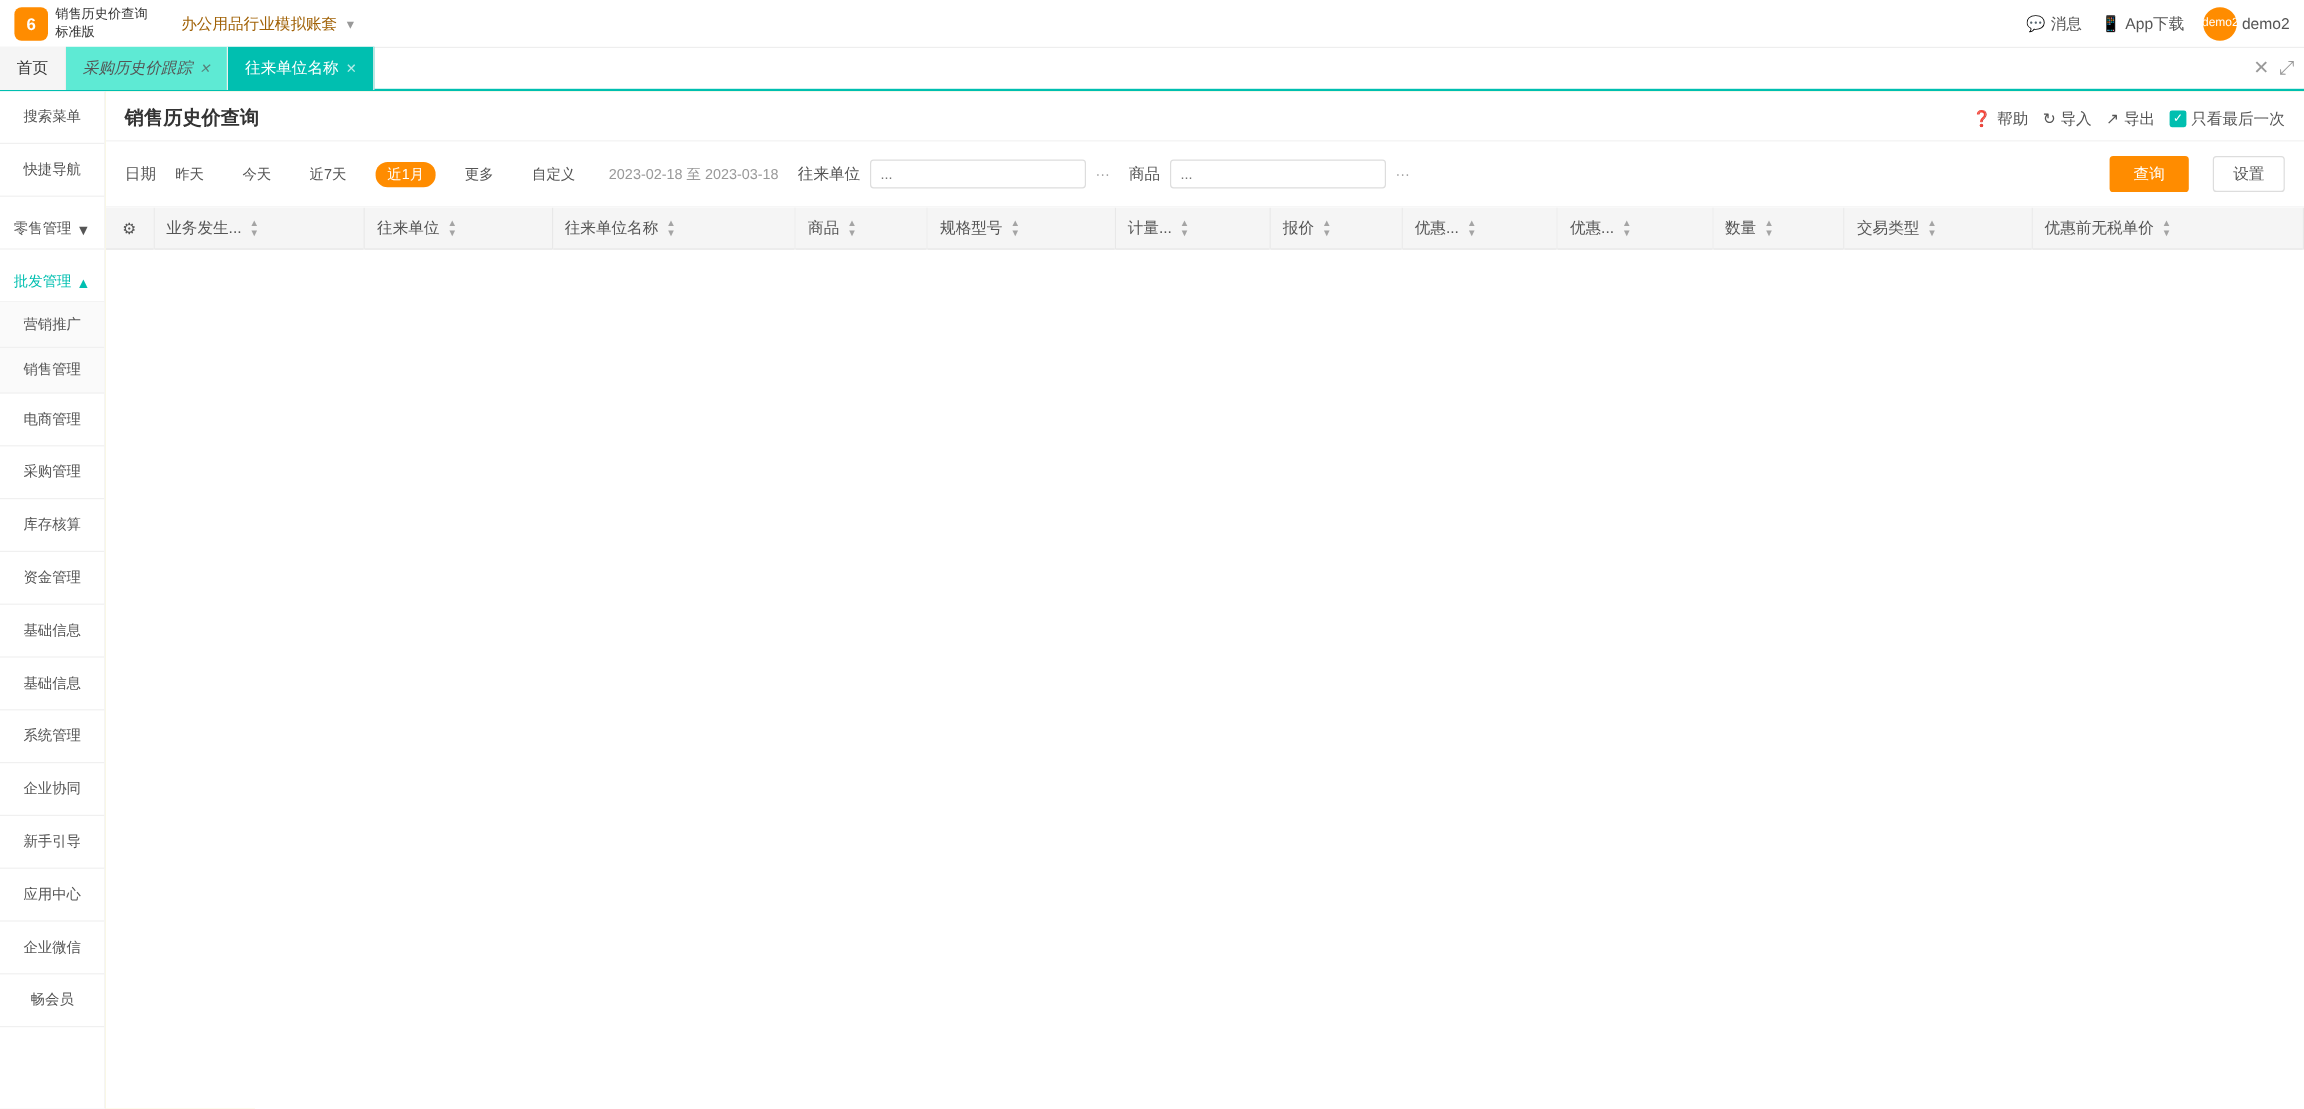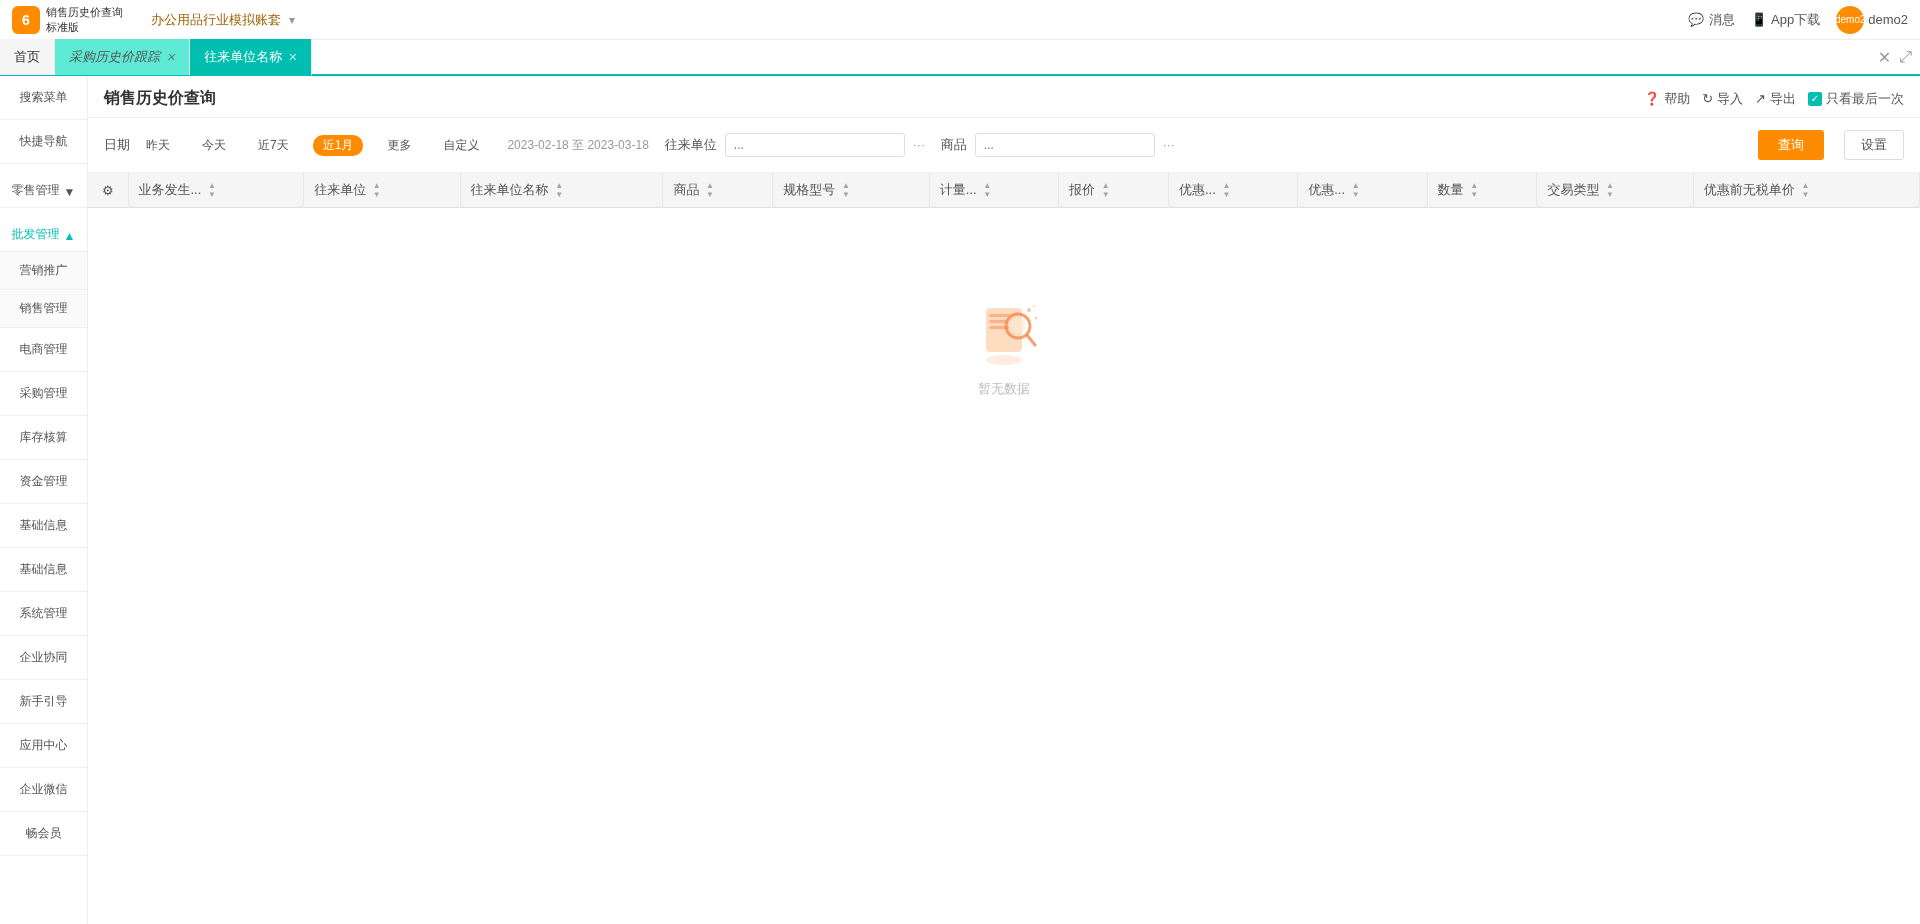--- a/index.html
+++ b/index.html
@@ -547,38 +547,17 @@
                     <span>▲</span>
                     <span>▼</span>
                   </span>
               </th>
             </tr>
           </thead>
           <tbody>
           </tbody>
         </table>
 
-        <div class="empty-state">
-          <div class="empty-icon">
-            <svg class="scroll-illustration" viewBox="0 0 80 80" xmlns="http://www.w3.org/2000/svg">
-
-              <ellipse cx="40" cy="72" rx="18" ry="5" fill="#fdd9c0" opacity="0.5"></ellipse>
-              <rect x="22" y="20" width="36" height="44" rx="4" fill="#fcd3b0" opacity="0.8"></rect>
-              <rect x="25" y="26" width="22" height="3" rx="1.5" fill="#f9a06e" opacity="0.7"></rect>
-              <rect x="25" y="32" width="18" height="3" rx="1.5" fill="#f9a06e" opacity="0.7"></rect>
-              <rect x="25" y="38" width="20" height="3" rx="1.5" fill="#f9a06e" opacity="0.7"></rect>
-
-              <circle cx="54" cy="38" r="12" fill="none" stroke="#f4894e" stroke-width="3" opacity="0.8"></circle>
-              <circle cx="54" cy="38" r="8" fill="#fde9d9" opacity="0.6"></circle>
-              <line x1="63" y1="47" x2="71" y2="57" stroke="#f4894e" stroke-width="3" stroke-linecap="round" opacity="0.8"></line>
-
-              <circle cx="65" cy="22" r="2" fill="#f4894e" opacity="0.5"></circle>
-              <circle cx="72" cy="30" r="1.5" fill="#f4894e" opacity="0.4"></circle>
-              <circle cx="70" cy="18" r="1" fill="#f4894e" opacity="0.4"></circle>
-            </svg>
-          </div>
-          <span class="empty-text">暂无数据</span>
-        </div>
       </div>
 
     </div>
   </div>
 </div>
 
 </body></html>

